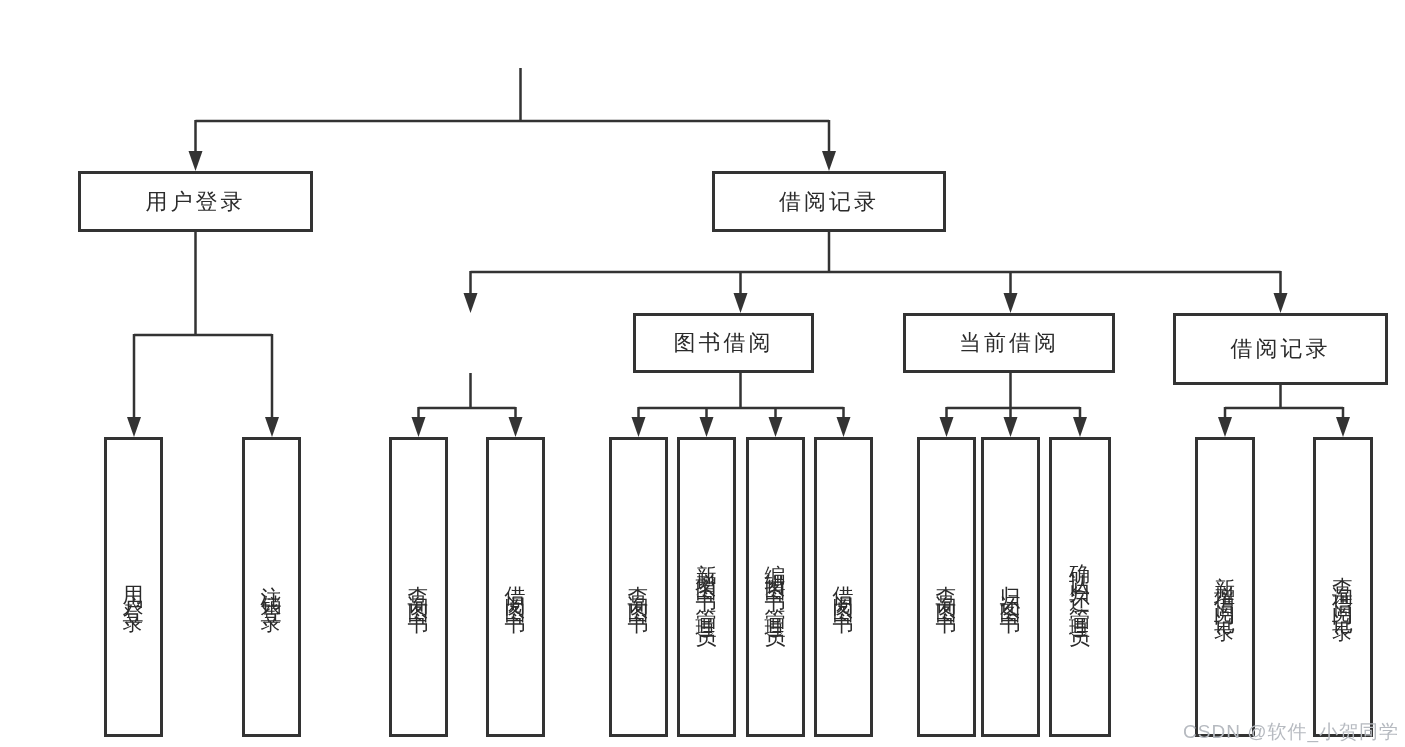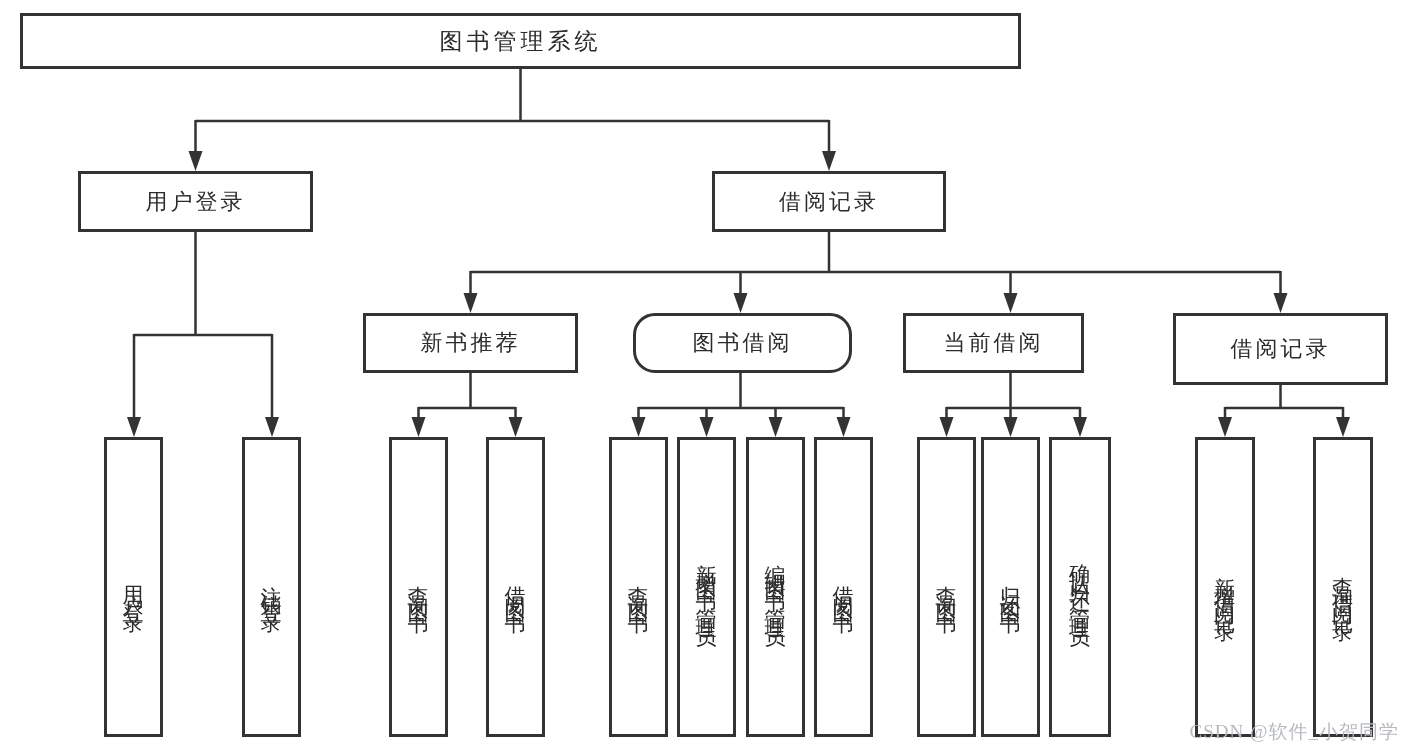--- a/index.html
+++ b/index.html
@@ -35,21 +35,20 @@
   }
   .watermark{
     position:absolute;
     right:6px;
     bottom:2px;
     z-index:5;
     color:var(--wm);
     font-size:19px;
     letter-spacing:1px;
     white-space:nowrap;
-    font-family:Liberation Serif, serif;
   }
 </style>
 </head>
 <body>
 
 <div class="canvas">
 
   <svg class="connectors" width="1405" height="747" viewBox="0 0 1405 747">
     <g stroke="#333333" stroke-width="2.5" fill="none">
       <path d="M520.5 68 L520.5 121 M195.5 121 L829 121 M195.5 120 L195.5 155 M829 120 L829 155"></path>
@@ -76,38 +75,32 @@
       <polygon points="768.5,417 782.5,417 775.5,437"></polygon>
       <polygon points="836.5,417 850.5,417 843.5,437"></polygon>
       <polygon points="939.5,417 953.5,417 946.5,437"></polygon>
       <polygon points="1003.5,417 1017.5,417 1010.5,437"></polygon>
       <polygon points="1073,417 1087,417 1080,437"></polygon>
       <polygon points="1218,417 1232,417 1225,437"></polygon>
       <polygon points="1336,417 1350,417 1343,437"></polygon>
     </g>
   </svg>
 
-  <div class="box hbox rootbox" style="left:20px;top:13px;width:1001px;height:56px;">
-    <span>图书管理系统</span>
-  </div>
 
   <div class="box hbox" style="left:78px;top:171px;width:235px;height:61px;">
     <span>用户登录</span>
   </div>
   <div class="box hbox" style="left:712px;top:171px;width:234px;height:61px;">
     <span>借阅记录</span>
   </div>
 
-  <div class="box hbox" style="left:363px;top:313px;width:215px;height:60px;">
-    <span>新书推荐</span>
-  </div>
-  <div class="box hbox" style="left:633px;top:313px;width:219px;height:60px;border-radius:22px;">
+  <div class="box hbox" style="left:633px;top:313px;width:181px;height:60px;">
     <span>图书借阅</span>
   </div>
-  <div class="box hbox" style="left:903px;top:313px;width:181px;height:60px;">
+  <div class="box hbox" style="left:903px;top:313px;width:212px;height:60px;">
     <span>当前借阅</span>
   </div>
   <div class="box hbox" style="left:1173px;top:313px;width:215px;height:72px;">
     <span>借阅记录</span>
   </div>
 
   <div class="box vbox" style="left:104px;top:437px;width:59px;height:300px;">
     <span>用户登录</span>
   </div>
   <div class="box vbox" style="left:242px;top:437px;width:59px;height:300px;">

